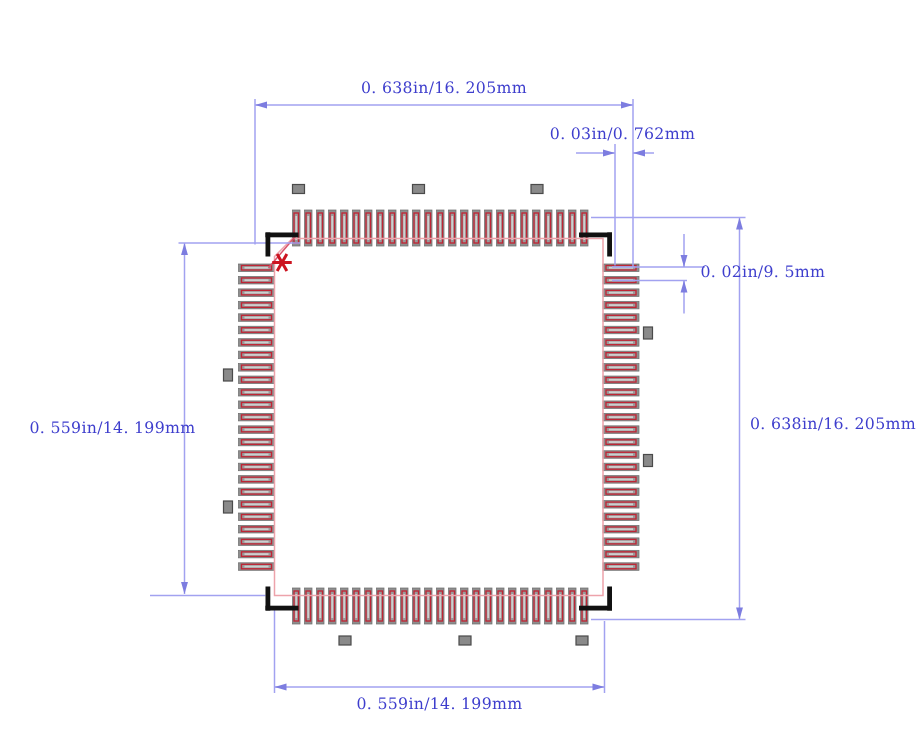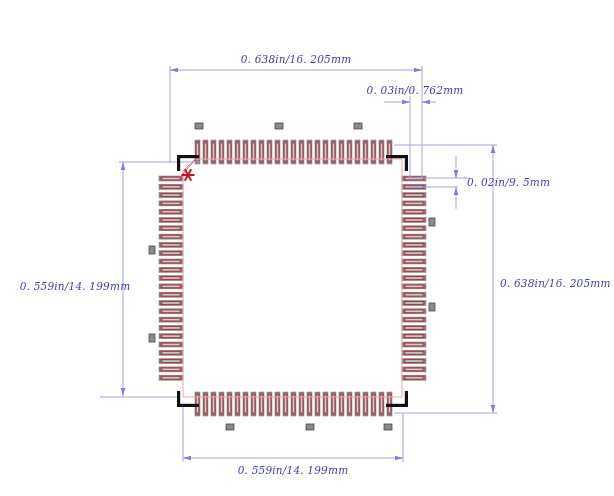--- a/index.html
+++ b/index.html
@@ -2,21 +2,20 @@
 <html><head>
 <meta charset="utf-8">
 <style>
   html,body{margin:0;padding:0;background:#fff;}
   .stage{
     position:relative;
     width:614px;height:496px;
     background:#fff;
     overflow:hidden;
     font-family:"DejaVu Serif","Liberation Serif",serif;
-    font-style:italic;
   }
   .stage svg{position:absolute;left:0;top:0;}
   .dim-label{
     position:absolute;
     font-size:10.5px;
     letter-spacing:0.2px;
     white-space:nowrap;
     color:#3e3ecd;
     line-height:1;
   }

